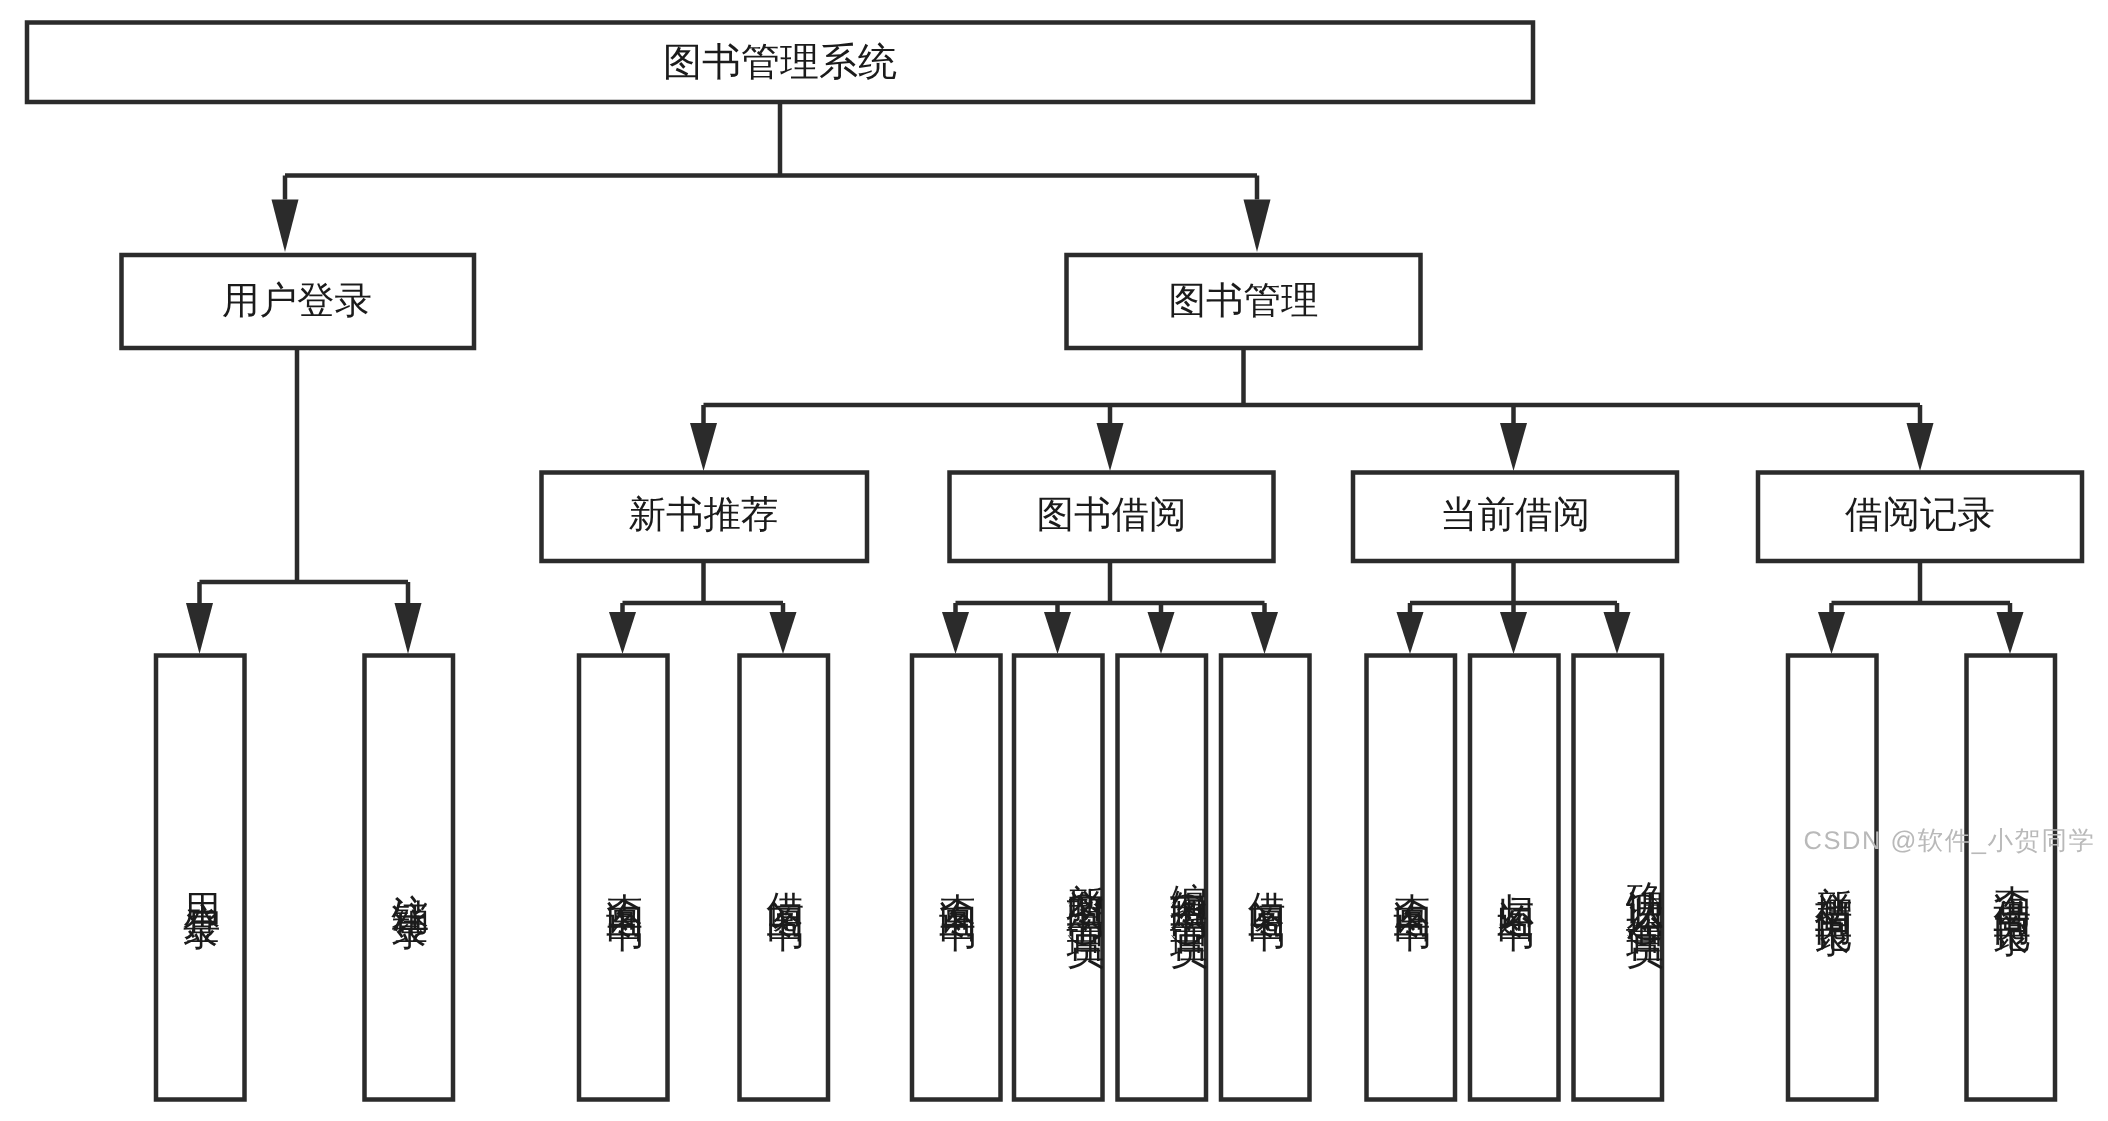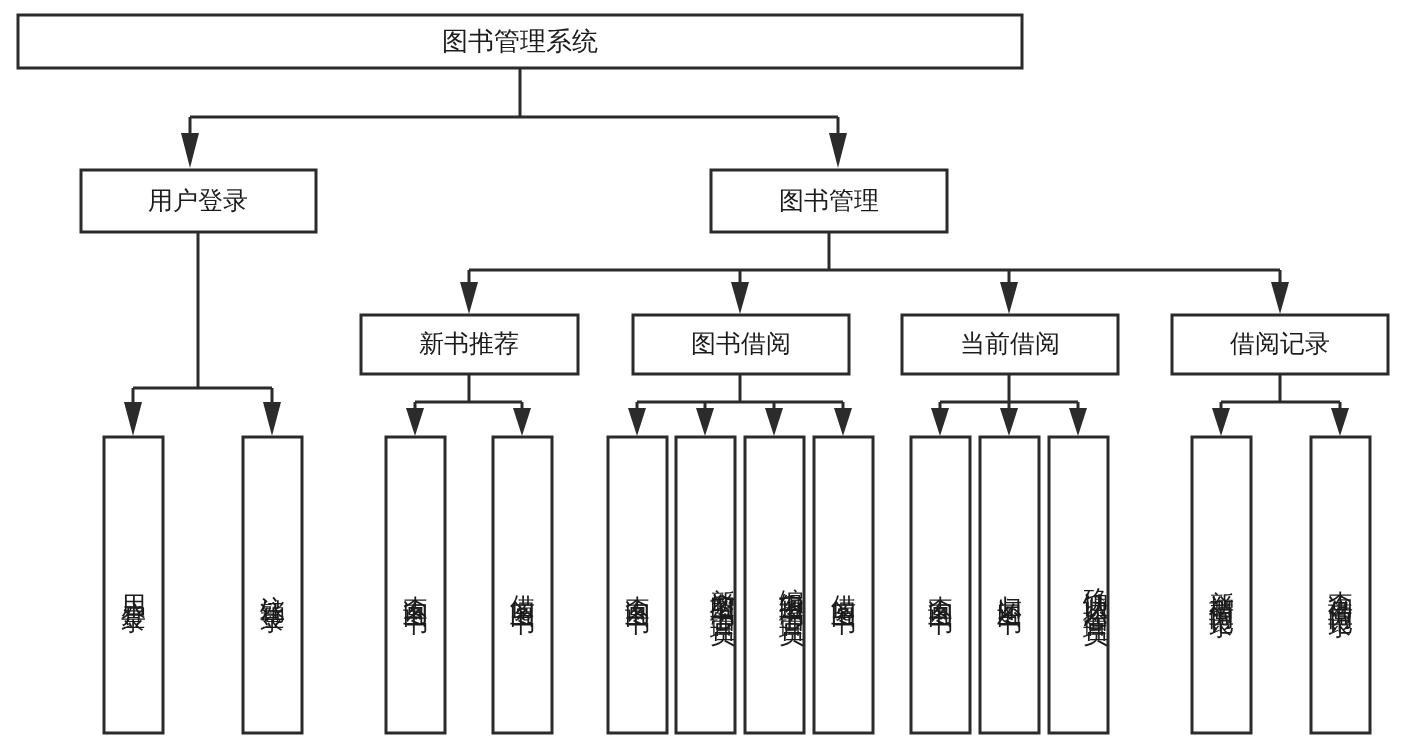--- a/index.html
+++ b/index.html
@@ -191,13 +191,14 @@
   <div class="vert-label" style="left:745px;top:437px;width:59px;height:296px;align-items:flex-start;padding-top:10px;box-sizing:border-box;">编辑图书（管理员）</div>
   <div class="vert-label" style="left:814px;top:437px;width:59px;height:296px;">借阅图书</div>
 
   <div class="vert-label" style="left:911px;top:437px;width:59px;height:296px;">查询图书</div>
   <div class="vert-label" style="left:980px;top:437px;width:59px;height:296px;">归还图书</div>
   <div class="vert-label" style="left:1049px;top:437px;width:59px;height:296px;align-items:flex-start;padding-top:10px;box-sizing:border-box;">确认归还（管理员）</div>
 
   <div class="vert-label" style="left:1192px;top:437px;width:59px;height:296px;">新增借阅记录</div>
   <div class="vert-label" style="left:1311px;top:437px;width:59px;height:296px;">查询借阅记录</div>
 
+  <div id="watermark">CSDN @软件_小贺同学</div>
 </div>
 
 </body></html>

